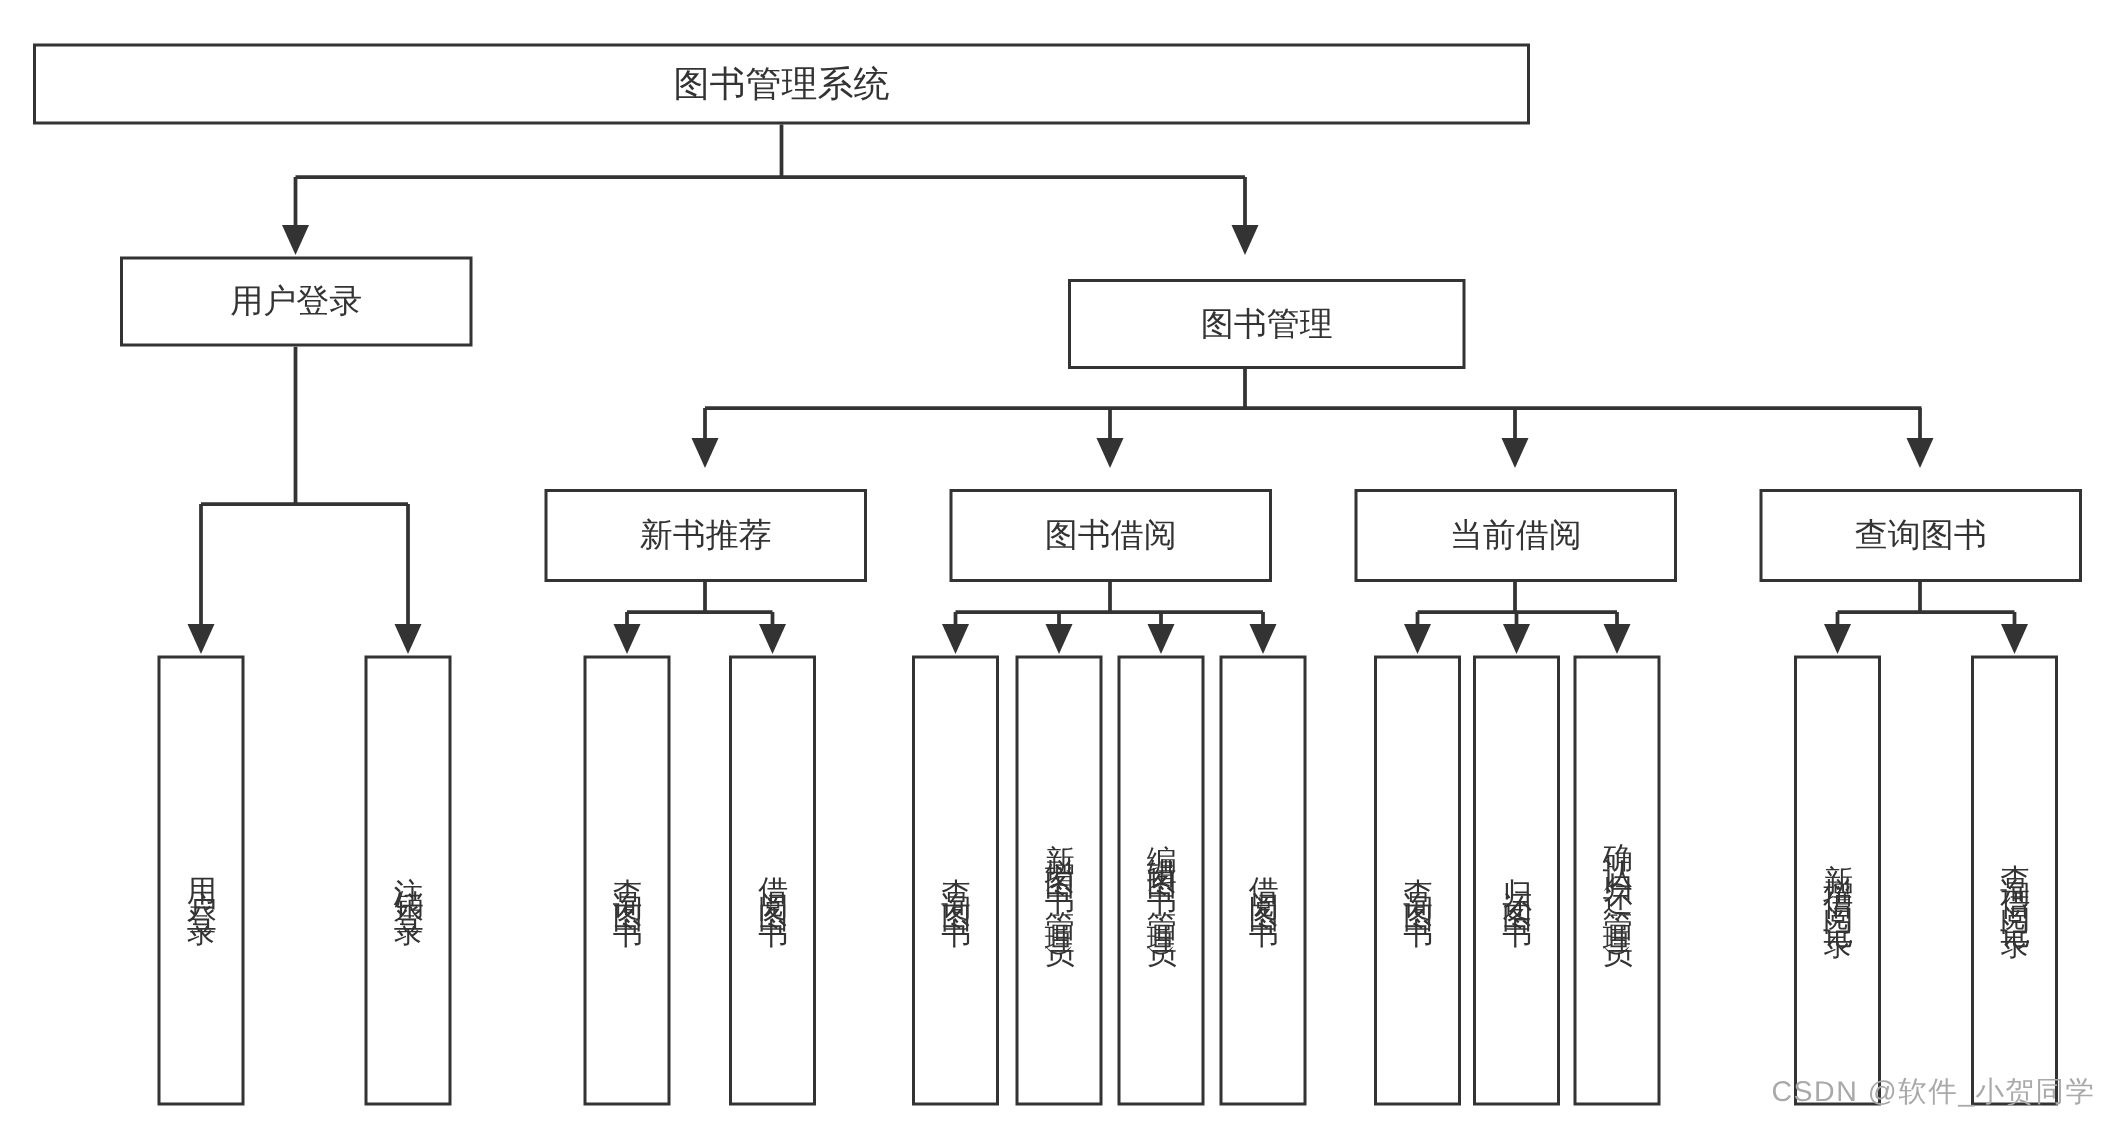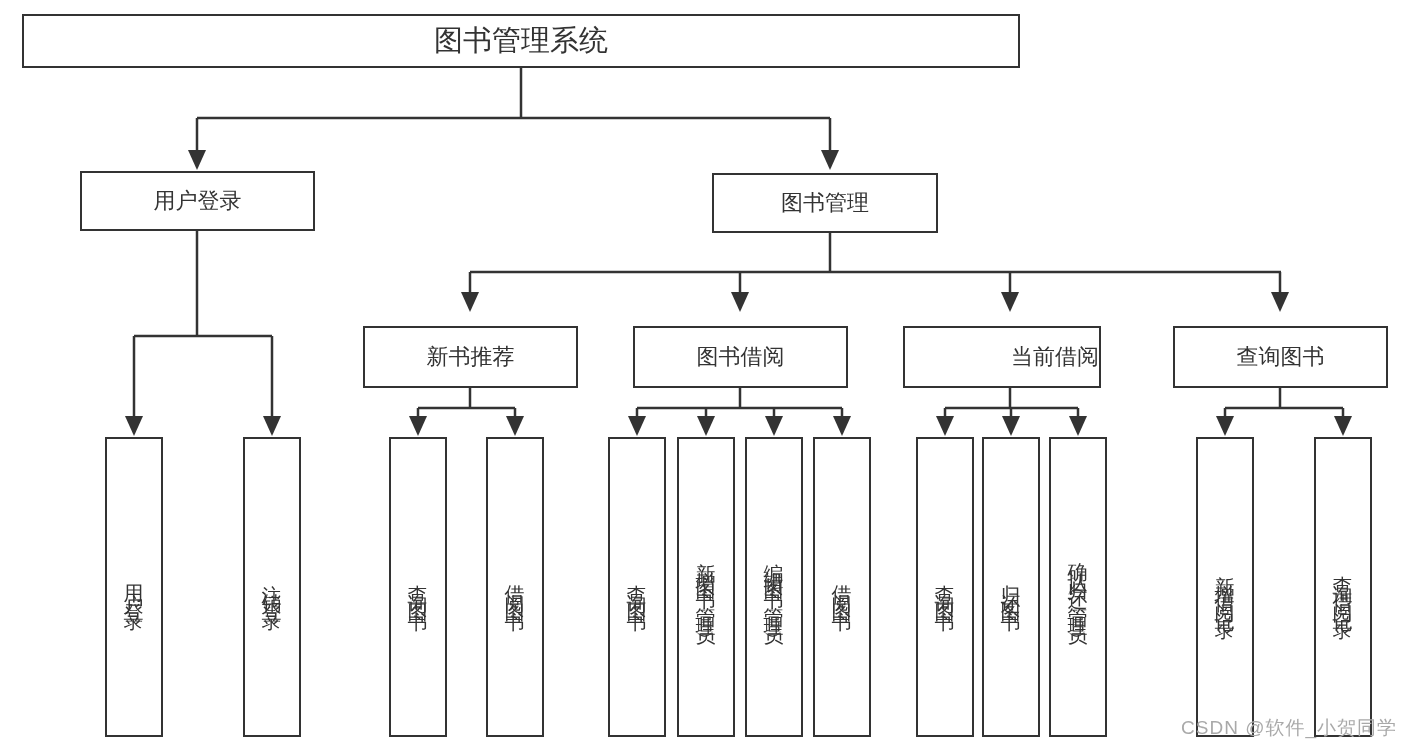--- a/index.html
+++ b/index.html
@@ -26,21 +26,21 @@
   .box {
     position: absolute;
     box-sizing: border-box;
     border: 2px solid #333333;
     background: #ffffff;
     display: flex;
     align-items: center;
     justify-content: center;
     color: #333333;
   }
-  .root-box  { font-size: 29px; }
+  .root-box  { font-size: 24px; margin-top: 15px; }
   .lvl2-box  { font-size: 22px; }
   .lvl3-box  { font-size: 22px; margin-top: 13px; }
   .leaf-box  { font-size: 20px; }
   .vtext {
     writing-mode: vertical-rl;
     text-orientation: mixed;
     letter-spacing: 9px;
     line-height: 1;
     white-space: nowrap;
   }
@@ -113,31 +113,31 @@
       <polygon points="1343,436 1334,416 1352,416" fill="#333333"></polygon>
     </svg>
 
   <div class="box root-box" style="left:22px; top:14px; width:998px; height:54px;">
     <span>图书管理系统</span>
   </div>
 
   <div class="box lvl2-box" style="left:80px; top:171px; width:235px; height:60px;">
     <span>用户登录</span>
   </div>
-  <div class="box lvl2-box" style="left:712px; top:173px; width:226px; height:60px;">
+  <div class="box lvl2-box" style="left:712px; top:186px; width:265px; height:60px;">
     <span>图书管理</span>
   </div>
 
   <div class="box lvl3-box" style="left:363px; top:313px; width:215px; height:62px;">
     <span>新书推荐</span>
   </div>
   <div class="box lvl3-box" style="left:633px; top:313px; width:215px; height:62px;text-align:center;">
     <span>图书借阅</span>
   </div>
-  <div class="box lvl3-box" style="left:903px; top:313px; width:198px; height:62px;justify-content:flex-end;">
+  <div class="box lvl3-box" style="left:903px; top:313px; width:215px; height:62px;">
     <span>当前借阅</span>
   </div>
   <div class="box lvl3-box" style="left:1173px; top:313px; width:215px; height:62px;">
     <span>查询图书</span>
   </div>
 
   <div class="box leaf-box" style="left:105px; top:437px; width:58px; height:300px;">
     <span class="vtext">用户登录</span>
   </div>
   <div class="box leaf-box" style="left:243px; top:437px; width:58px; height:300px;">

